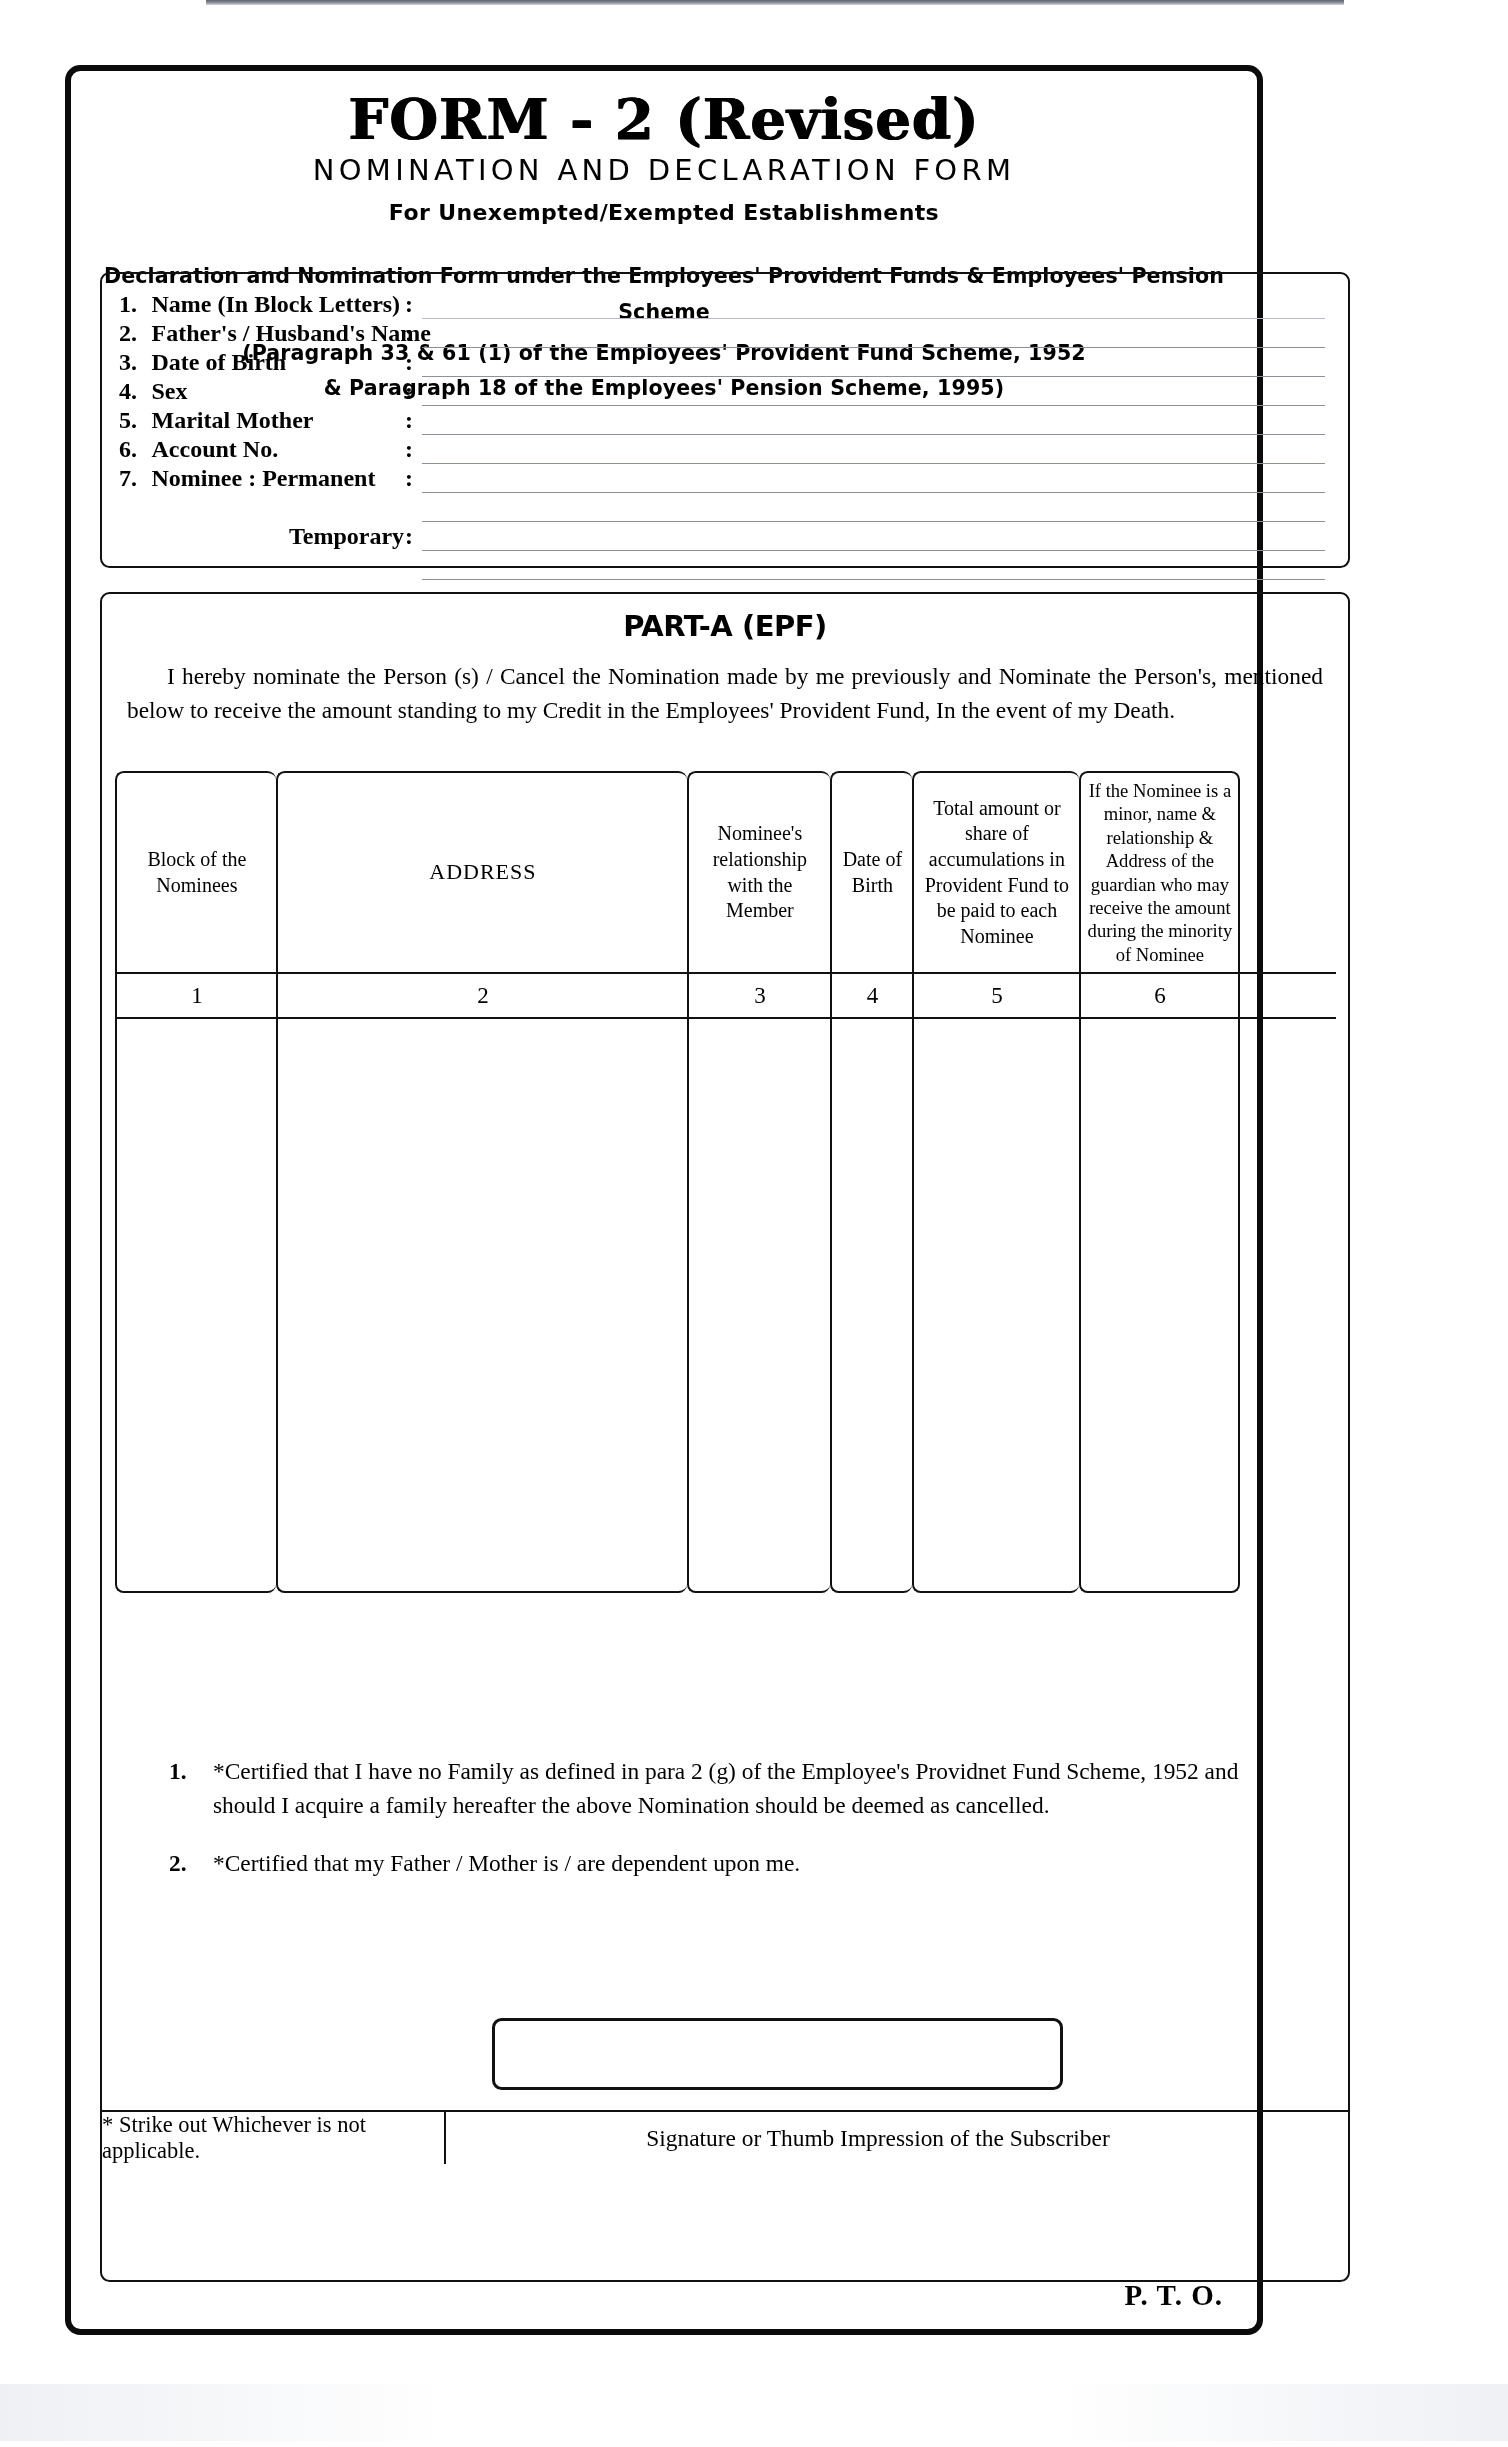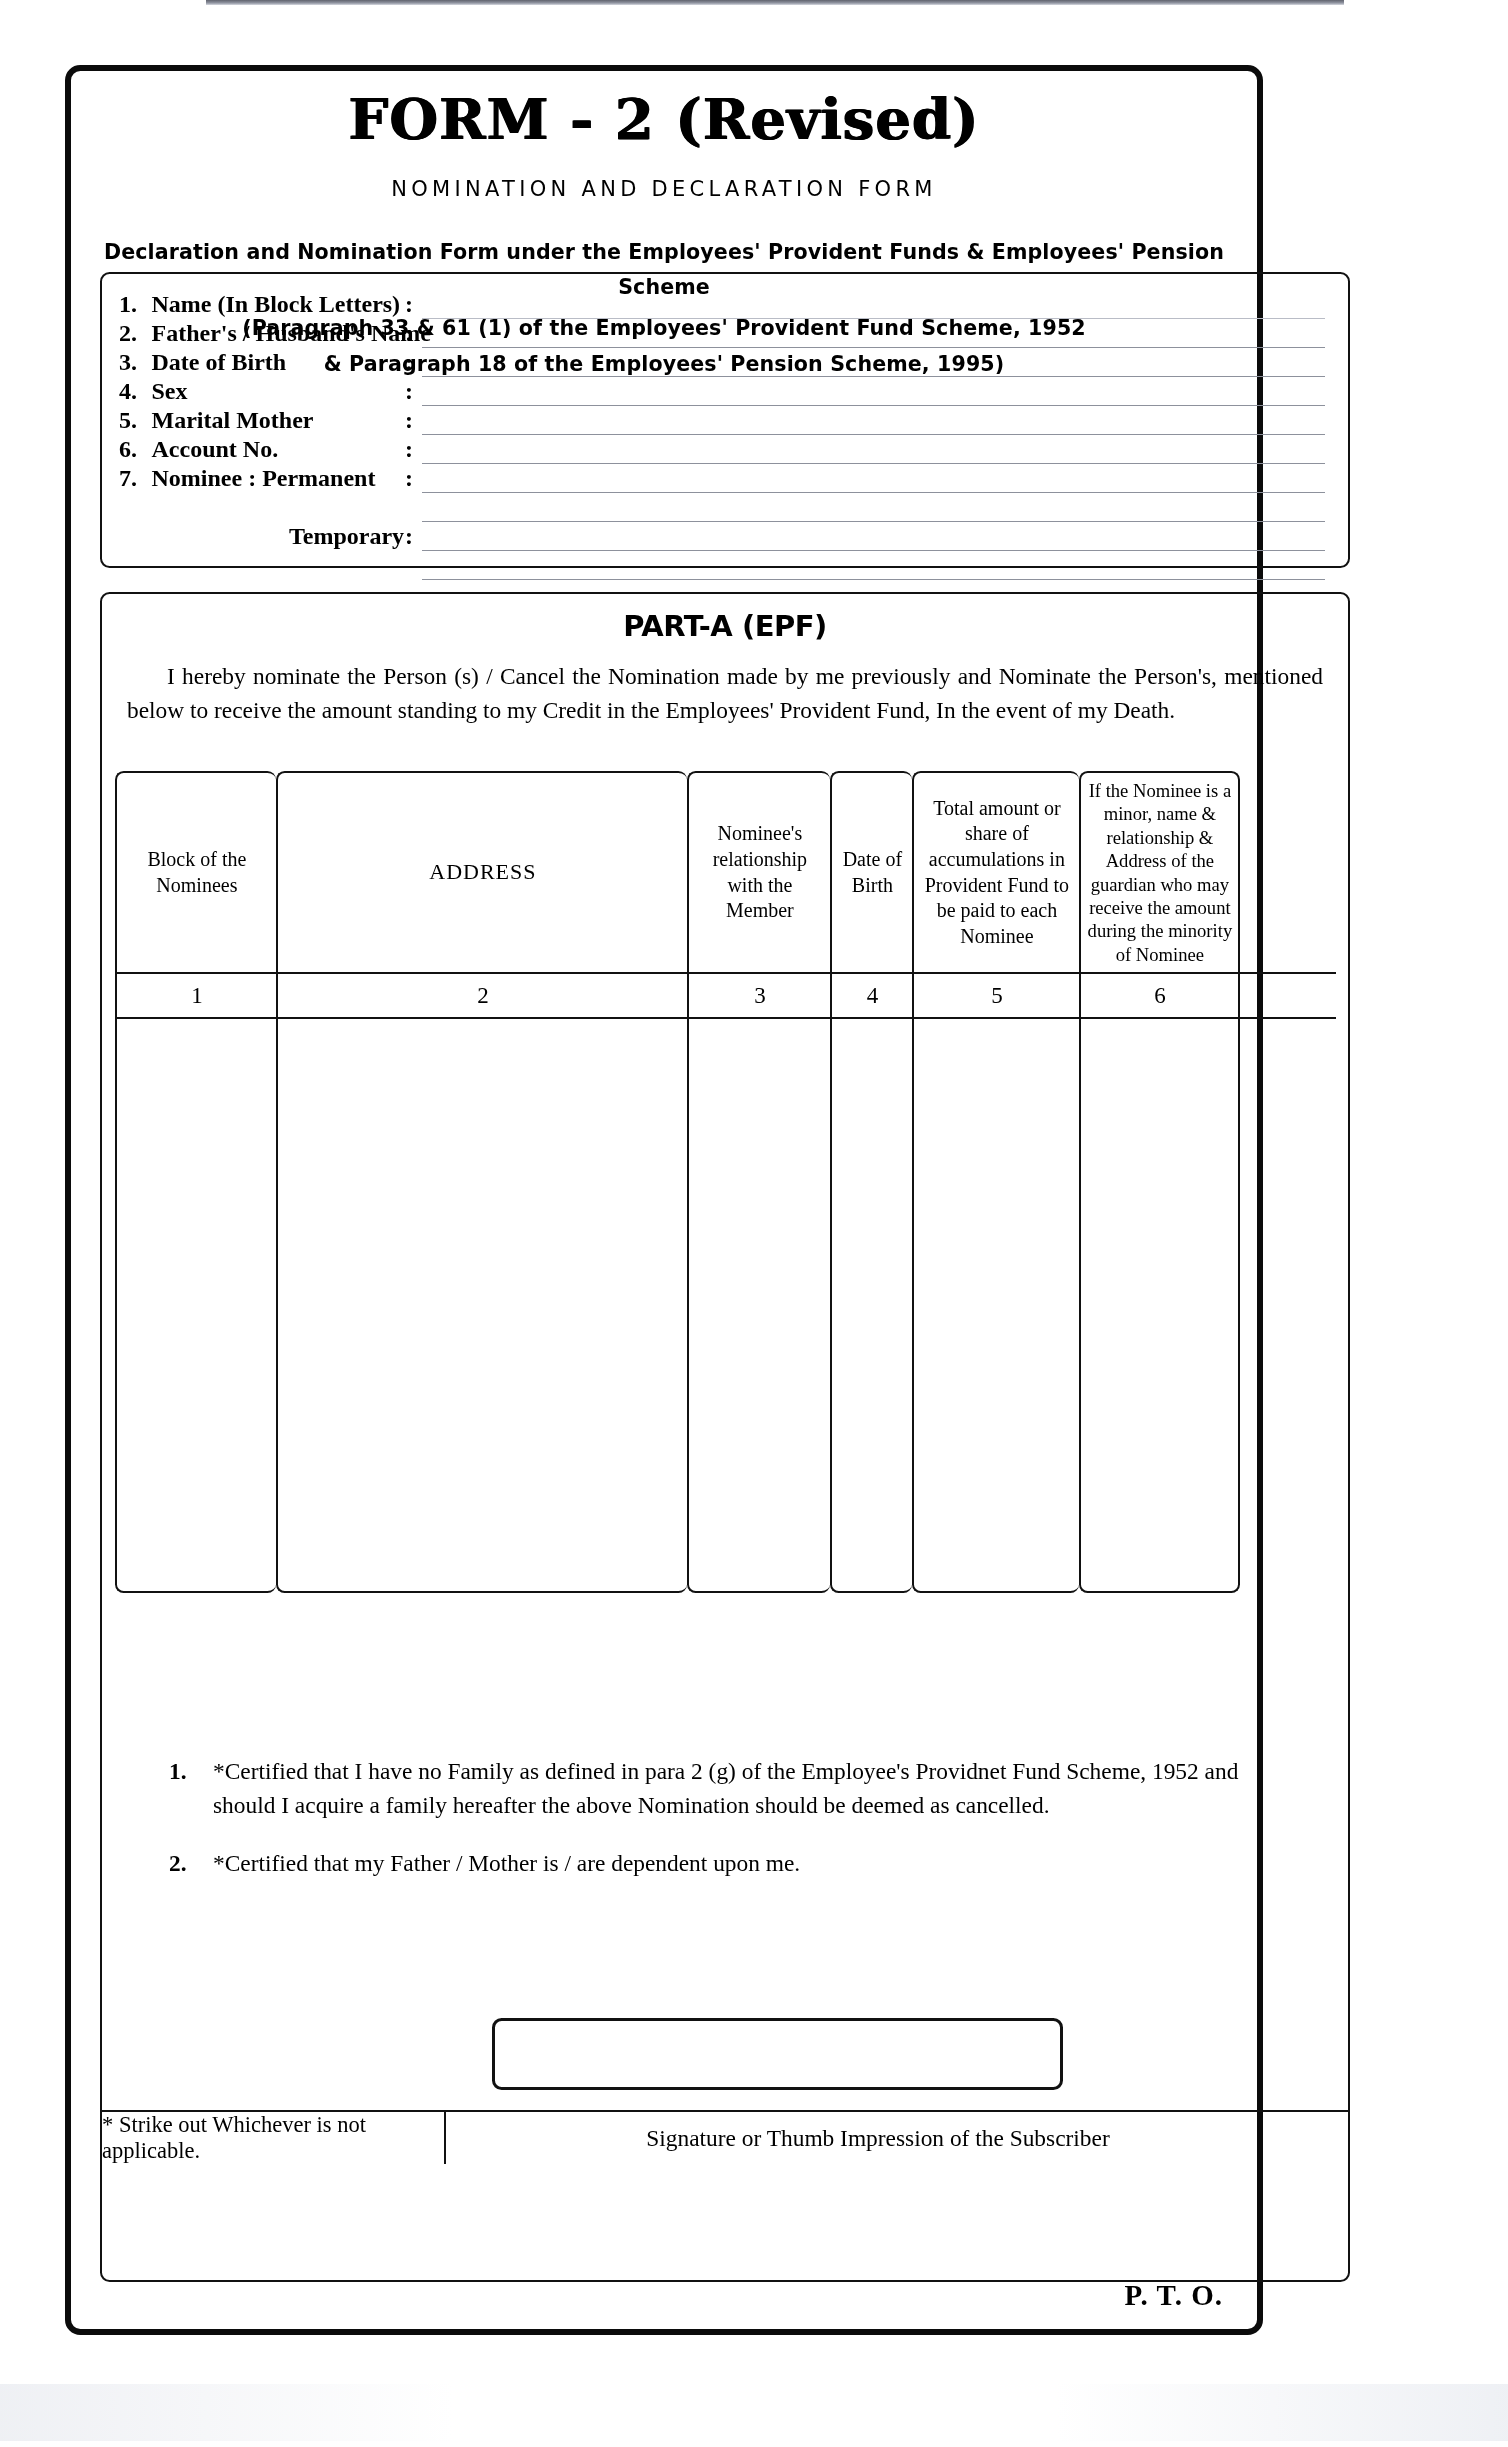--- a/index.html
+++ b/index.html
@@ -59,23 +59,23 @@
     font-family: "DejaVu Serif", "Liberation Serif", serif;
     font-weight: 700;
     font-size: 56px;
     letter-spacing: 1px;
     line-height: 1.05;
     margin: 0;
     text-shadow: 0.8px 0 0 #000, -0.6px 0 0 #000;
   }
   .form-subtitle {
     font-family: "DejaVu Sans", "Liberation Sans", sans-serif;
-    font-size: 21px;
+    font-size: 29px;
     letter-spacing: 4.3px;
-    margin: 28px 0 0 0;
+    margin: 4px 0 0 0;
     font-weight: 400;
   }
   .form-subtitle2 {
     font-family: "DejaVu Sans", "Liberation Sans", sans-serif;
     font-weight: 700;
     font-size: 22px;
     letter-spacing: 0.4px;
     margin: 13.4px 0 0 0;
   }
   .intro-block {
@@ -319,20 +319,21 @@
 </head>
 <body>
 
 <div class="scan-top-band"></div>
 
 <div class="page-frame">
 
   <div class="header">
     <h1 class="form-title">FORM - 2 (Revised)</h1>
     <p class="form-subtitle">NOMINATION AND DECLARATION FORM</p>
+    <p class="form-subtitle2">For Unexempted/Exempted Establishments</p>
     <div class="intro-block">
       <p class="intro-line1">Declaration and Nomination Form under the Employees' Provident Funds &amp; Employees' Pension Scheme</p>
       <p class="intro-line2">(Paragraph 33 &amp; 61 (1) of the Employees' Provident Fund Scheme, 1952</p>
       <p class="intro-line3">&amp; Paragraph 18 of the Employees' Pension Scheme, 1995)</p>
     </div>
   </div>
 
   <div class="details-box">
     <div class="details-list">
 

